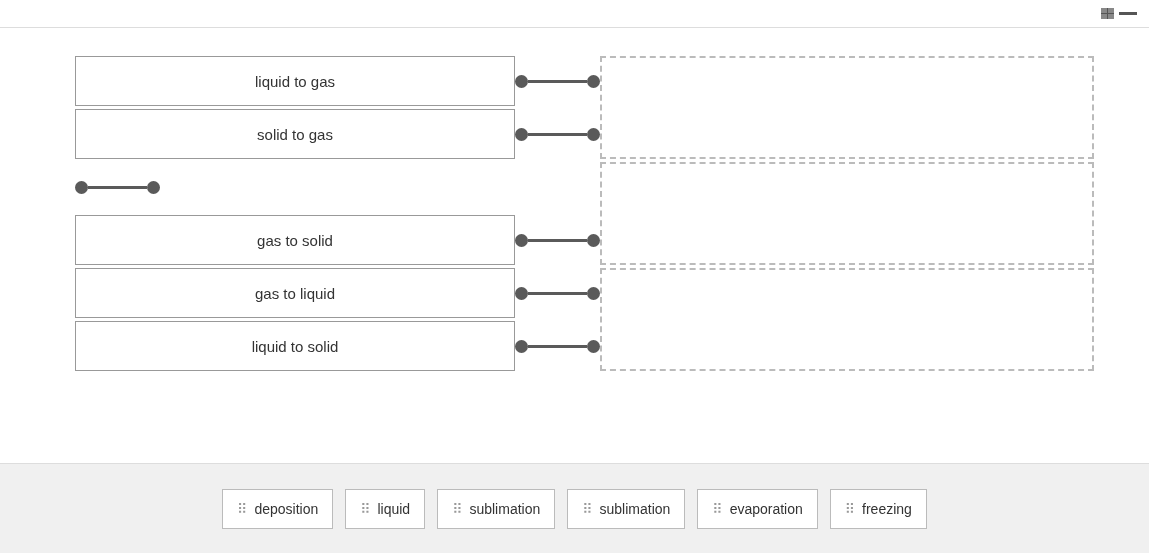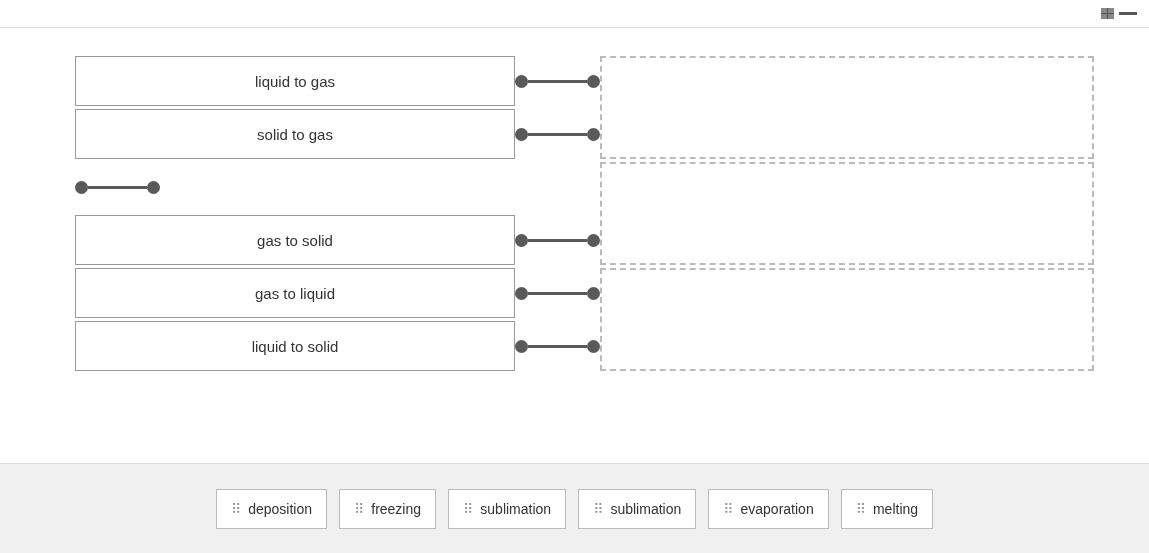--- a/index.html
+++ b/index.html
@@ -218,32 +218,32 @@
     </div>
   </div>
 
   <div class="bottom-bar">
     <div class="drag-item">
       <span class="drag-handle">⠿</span>
       <span>deposition</span>
     </div>
     <div class="drag-item">
       <span class="drag-handle">⠿</span>
+      <span>liquid</span>
+    </div>
+    <div class="drag-item">
+      <span class="drag-handle">⠿</span>
+      <span>sublimation</span>
+    </div>
+    <div class="drag-item">
+      <span class="drag-handle">⠿</span>
+      <span>sublimation</span>
+    </div>
+    <div class="drag-item">
+      <span class="drag-handle">⠿</span>
+      <span>evaporation</span>
+    </div>
+    <div class="drag-item">
+      <span class="drag-handle">⠿</span>
       <span>freezing</span>
-    </div>
-    <div class="drag-item">
-      <span class="drag-handle">⠿</span>
-      <span>sublimation</span>
-    </div>
-    <div class="drag-item">
-      <span class="drag-handle">⠿</span>
-      <span>sublimation</span>
-    </div>
-    <div class="drag-item">
-      <span class="drag-handle">⠿</span>
-      <span>evaporation</span>
-    </div>
-    <div class="drag-item">
-      <span class="drag-handle">⠿</span>
-      <span>melting</span>
     </div>
   </div>
 </div>
 
 </body></html>

